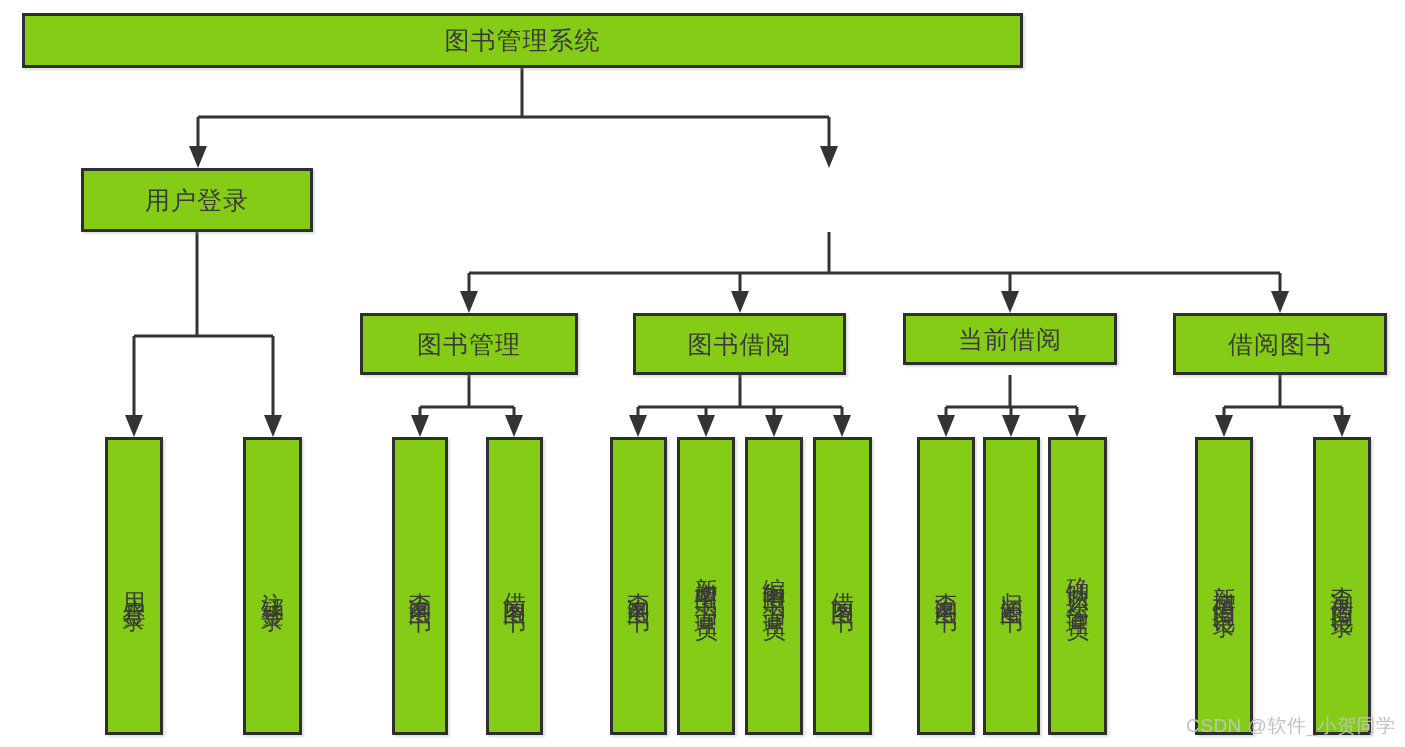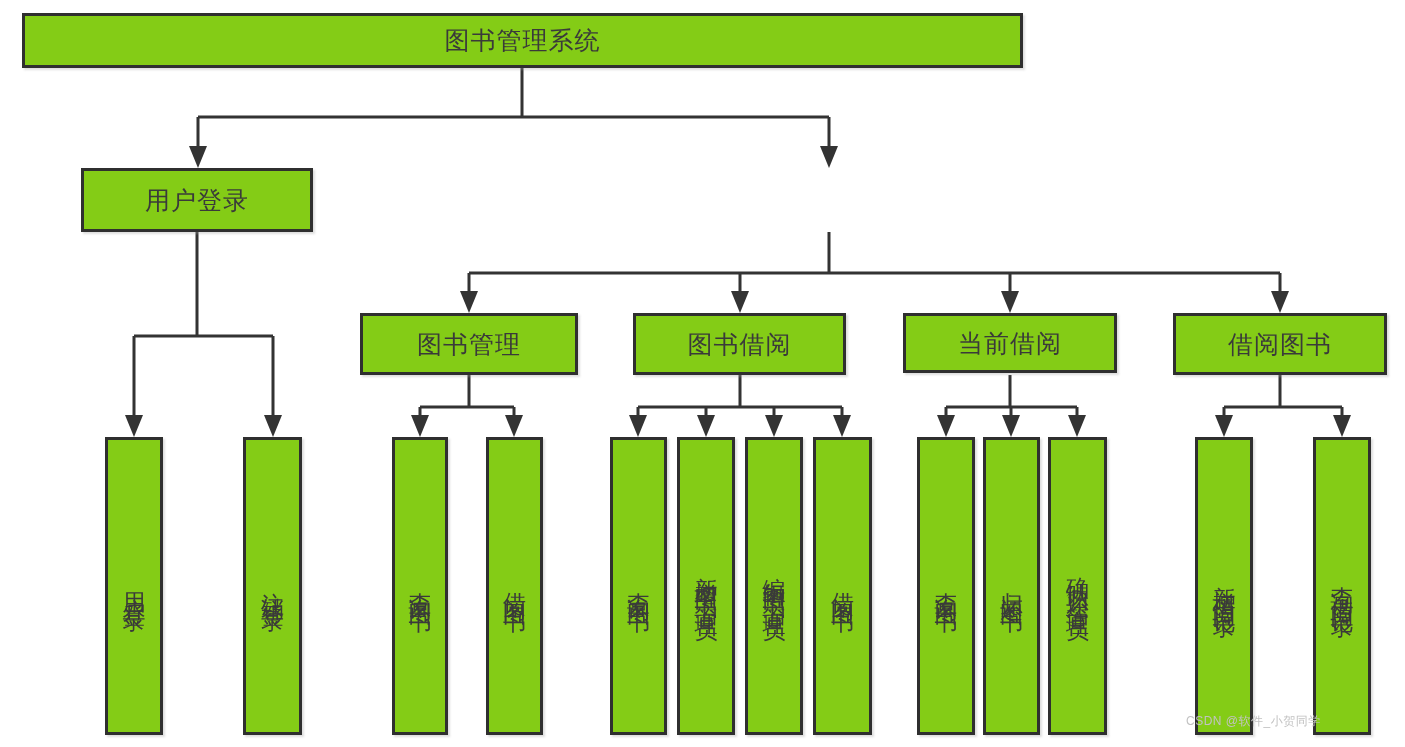--- a/index.html
+++ b/index.html
@@ -58,21 +58,21 @@
     text-orientation: mixed;
     letter-spacing: 6px;
     line-height: 1;
     white-space: nowrap;
   }
   .watermark {
     position: absolute;
     left: 1186px;
     top: 713px;
     z-index: 2;
-    font-size: 12px;
+    font-size: 19px;
     color: #c2c2c2;
     letter-spacing: 0.5px;
     white-space: nowrap;
   }
 </style>
 </head>
 <body>
 
 <div class="canvas">
 
@@ -119,21 +119,21 @@
   <div class="box h" style="left:81px; top:168px; width:232px; height:64px;">
     <span>用户登录</span>
   </div>
 
   <div class="box h" style="left:360px; top:313px; width:218px; height:62px;">
     <span>图书管理</span>
   </div>
   <div class="box h" style="left:633px; top:313px; width:213px; height:62px;">
     <span>图书借阅</span>
   </div>
-  <div class="box h" style="left:903px; top:313px; width:214px; height:60px;align-items:center;">
+  <div class="box h" style="left:903px; top:313px; width:214px; height:52px;align-items:center;">
     <span>当前借阅</span>
   </div>
   <div class="box h" style="left:1173px; top:313px; width:214px; height:62px;">
     <span>借阅图书</span>
   </div>
 
   <div class="box v" style="left:105px; width:58px;">
     <span class="vtext">用户登录</span>
   </div>
   <div class="box v" style="left:243px; width:59px;">

